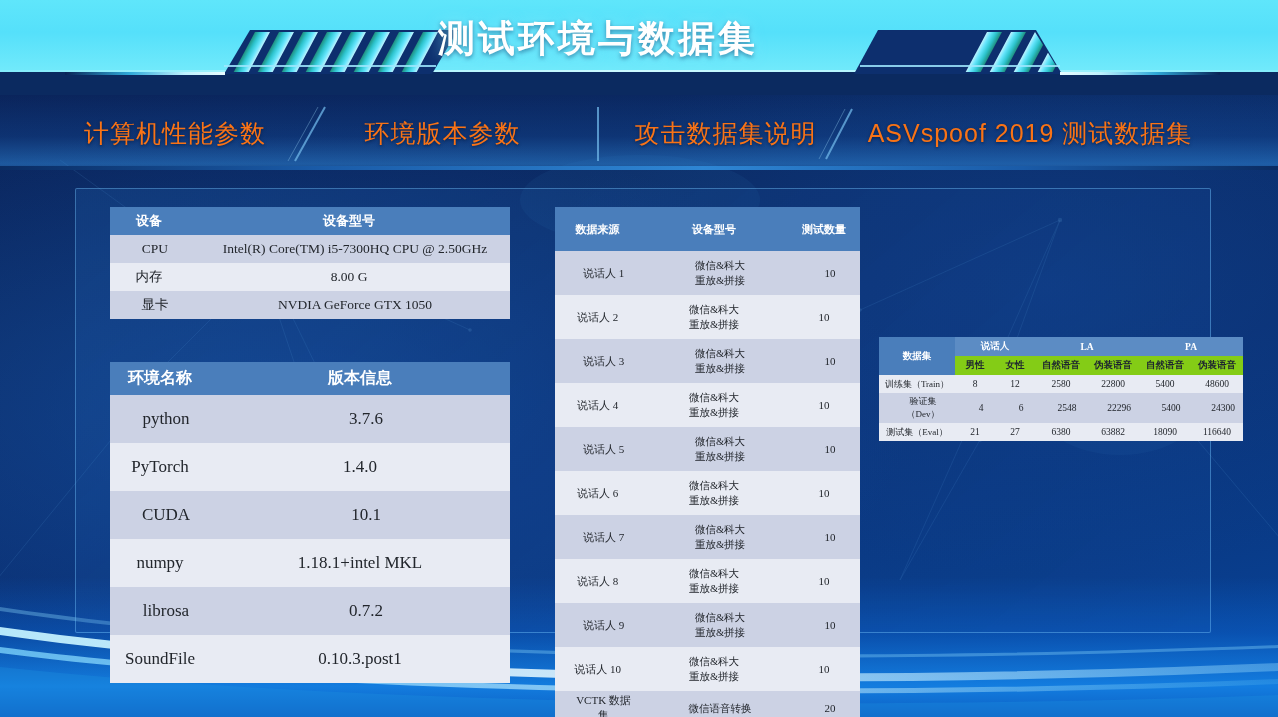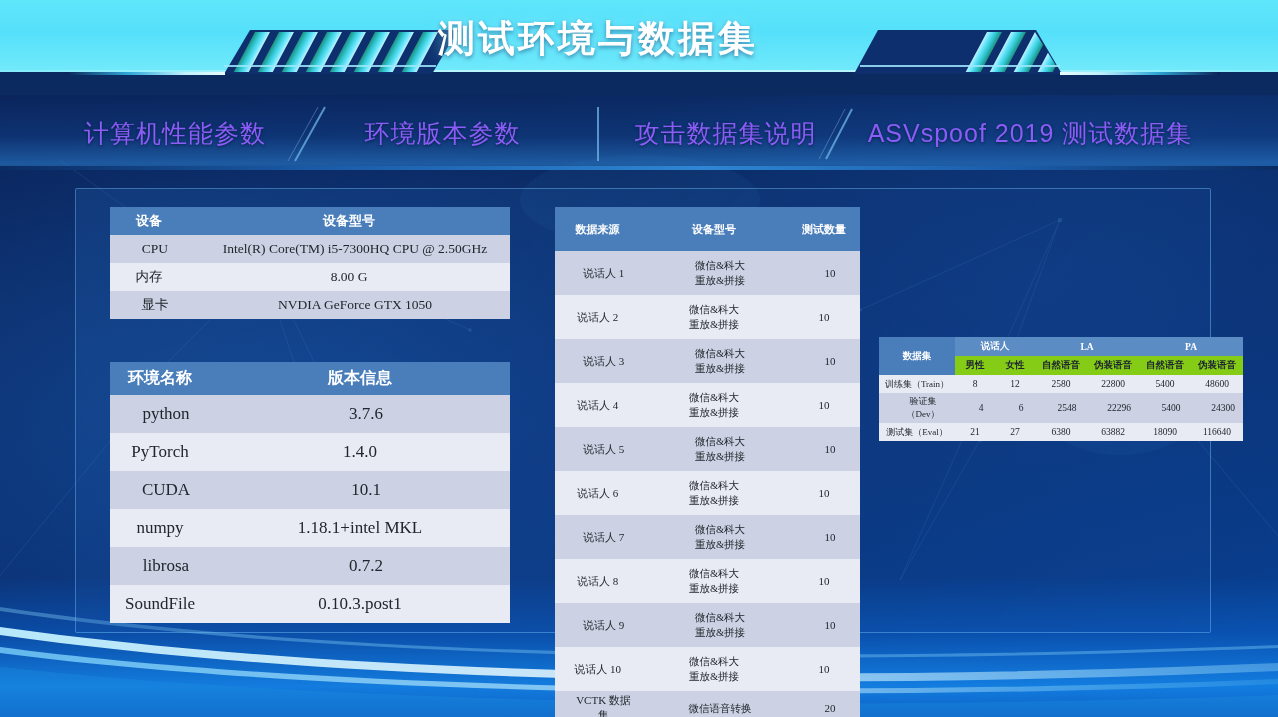--- a/index.html
+++ b/index.html
@@ -60,21 +60,21 @@
   }
   .nav-base-line {
     position:absolute; left:0; bottom:0; width:1278px; height:4px;
     background:linear-gradient(to right,#0a2c63 0%,#1a5ba8 25%,#2e86d4 55%,#1a5ba8 80%,#0a2c63 100%);
   }
   .tabs { position:absolute; inset:0; z-index:3; }
   .tab {
     position:absolute; top:16px; height:44px;
     display:flex; align-items:center; justify-content:center;
     font-size:25px; font-weight:500;
-    color:#8b5cf6;
+    color:#f97316;
     text-shadow:0 1px 3px rgba(5,25,60,.75);
     white-space:nowrap;
     letter-spacing:1px;
   }
   .tab-0 { left:55px;  width:240px; }
   .tab-1 { left:335px; width:215px; }
   .tab-2 { left:608px; width:235px; }
   .tab-3 { left:855px; width:350px; }
 
   
@@ -105,21 +105,21 @@
   .t-device {
     position:absolute; left:110px; top:207px; width:400px;
   }
   .t-device th { font-size:13px; height:28px; }
   .t-device td { font-size:13.5px; height:28px; }
   .t-device .c0 { width:78px; }
 
   
   .t-env { position:absolute; left:110px; top:362px; width:400px; }
   .t-env th { font-size:16px; height:33px; }
-  .t-env td { font-size:17px; height:38px; }
+  .t-env td { font-size:17px; height:48px; }
   .t-env .c0 { width:100px; }
 
   
   .t-attack { position:absolute; left:555px; top:207px; width:305px; }
   .t-attack th { font-size:11px; height:44px; }
   .t-attack td { font-size:11px; height:44px; line-height:15px; }
   .t-attack .c0 { width:85px; }
   .t-attack .c1 { width:148px; }
   .t-attack .c2 { width:72px; }
   .t-attack td.tgt { font-size:10.5px;margin-top:48px; }

